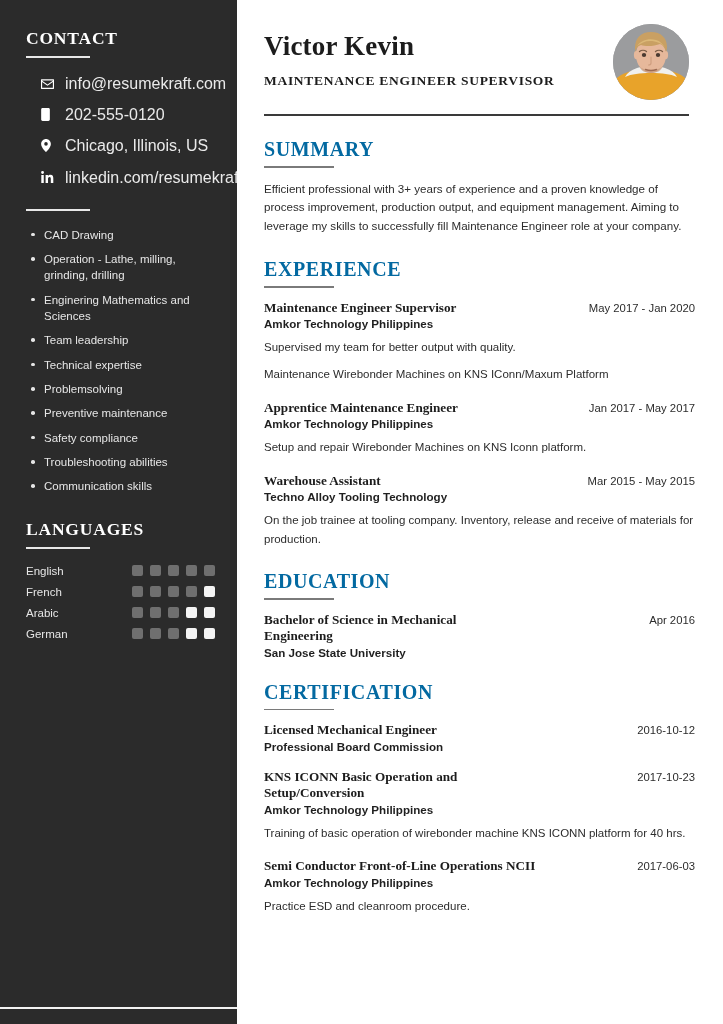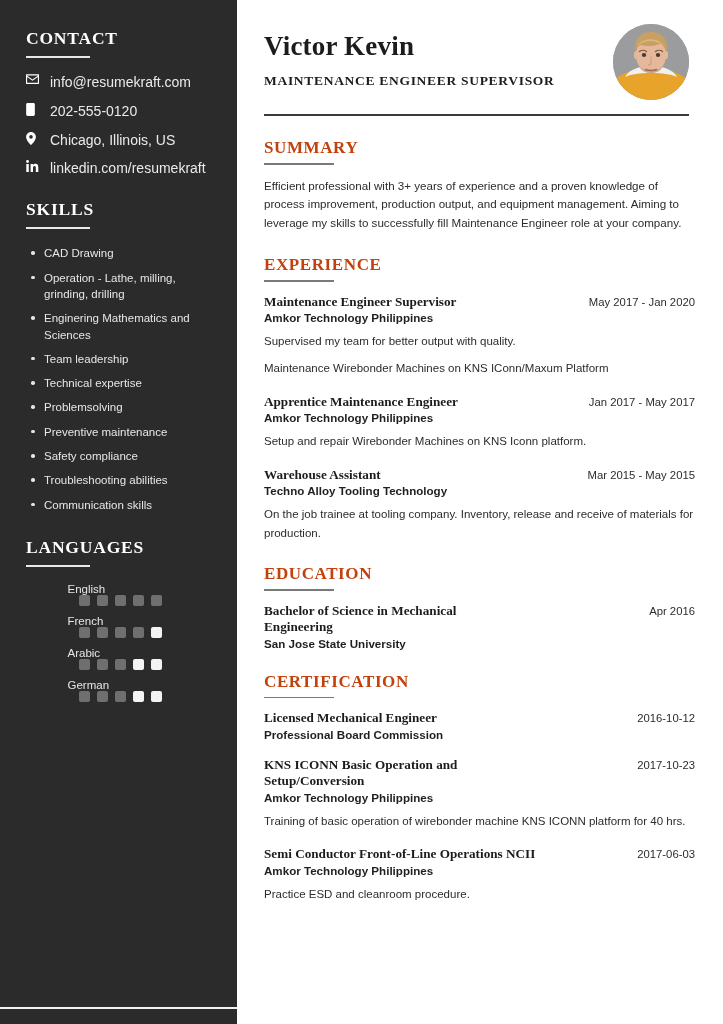--- a/index.html
+++ b/index.html
@@ -51,25 +51,26 @@
   .side-rule {
     width: 64px;
     height: 2px;
     background: #e8e8e8;
     margin-bottom: 16px;
   }
 
   .contact-list { list-style: none; }
   .contact-row {
     display: flex;
-    align-items: flex-start;
+    align-items: center;
     margin-bottom: 12px;
-    font-size: 14px;
+    font-size: 16px;
     color: #eaeaea;
     line-height: 1.2;
+    margin-left: 15px;
   }
   .contact-icon {
     width: 17px;
     min-width: 17px;
     display: inline-flex;
     align-items: center;
     justify-content: flex-start;
     margin-right: 7px;
     color: #ffffff;
   }
@@ -98,23 +99,21 @@
     width: 3.5px;
     height: 3.5px;
     border-radius: 50%;
     background: #e6e6e6;
   }
 
   .block-languages { margin-top: 24px; }
 
   .lang-row {
     display: flex;
-    align-items: center;
     margin-bottom: 9px;
-    flex-direction: column;
   }
   .lang-name {
     font-size: 11.5px;
     color: #e6e6e6;
     width: 106px;
     min-width: 106px;
   }
   .lang-dots { display: flex; gap: 7px; }
   .lang-sq {
     width: 11px;
@@ -172,22 +171,22 @@
     height: 2px;
     background: #3a3a3a;
     margin-top: 14px;
     margin-right: 6px;
   }
 
   .section { margin-top: 22px; }
   .sec-heading {
     font-family: "Liberation Serif", serif;
     font-weight: bold;
-    font-size: 17px;
-    color: #c2410c;
+    font-size: 20px;
+    color: #0369a1;
     letter-spacing: 0.6px;
   }
   .sec-rule {
     width: 70px;
     height: 1.6px;
     background: #7a7a7a;
     margin-top: 5px;
     margin-bottom: 12px;
   }
 
@@ -279,21 +278,20 @@
                 <path d="M1.8 0A1.8 1.8 0 1 0 1.8 3.6 1.8 1.8 0 0 0 1.8 0z M0.25 5h3.1v10h-3.1V5z M5.6 5h2.97v1.37h0.04c0.41-0.78 1.42-1.6 2.93-1.6 3.13 0 3.71 2.06 3.71 4.74V15h-3.1v-4.87c0-1.16-0.02-2.65-1.62-2.65-1.62 0-1.87 1.26-1.87 2.57V15H5.6V5z"></path>
               </svg>
           </span>
           <span class="contact-text">linkedin.com/resumekraft</span>
         </li>
 
       </ul>
     </section>
 
     <section class="block-skills">
-      <div class="side-heading">SKILLS</div>
       <div class="side-rule"></div>
       <ul class="skills-list">
         <li class="skill-item">CAD Drawing</li>
         <li class="skill-item">Operation - Lathe, milling, grinding, drilling</li>
         <li class="skill-item">Enginering Mathematics and Sciences</li>
         <li class="skill-item">Team leadership</li>
         <li class="skill-item">Technical expertise</li>
         <li class="skill-item">Problemsolving</li>
         <li class="skill-item">Preventive maintenance</li>
         <li class="skill-item">Safety compliance</li>

